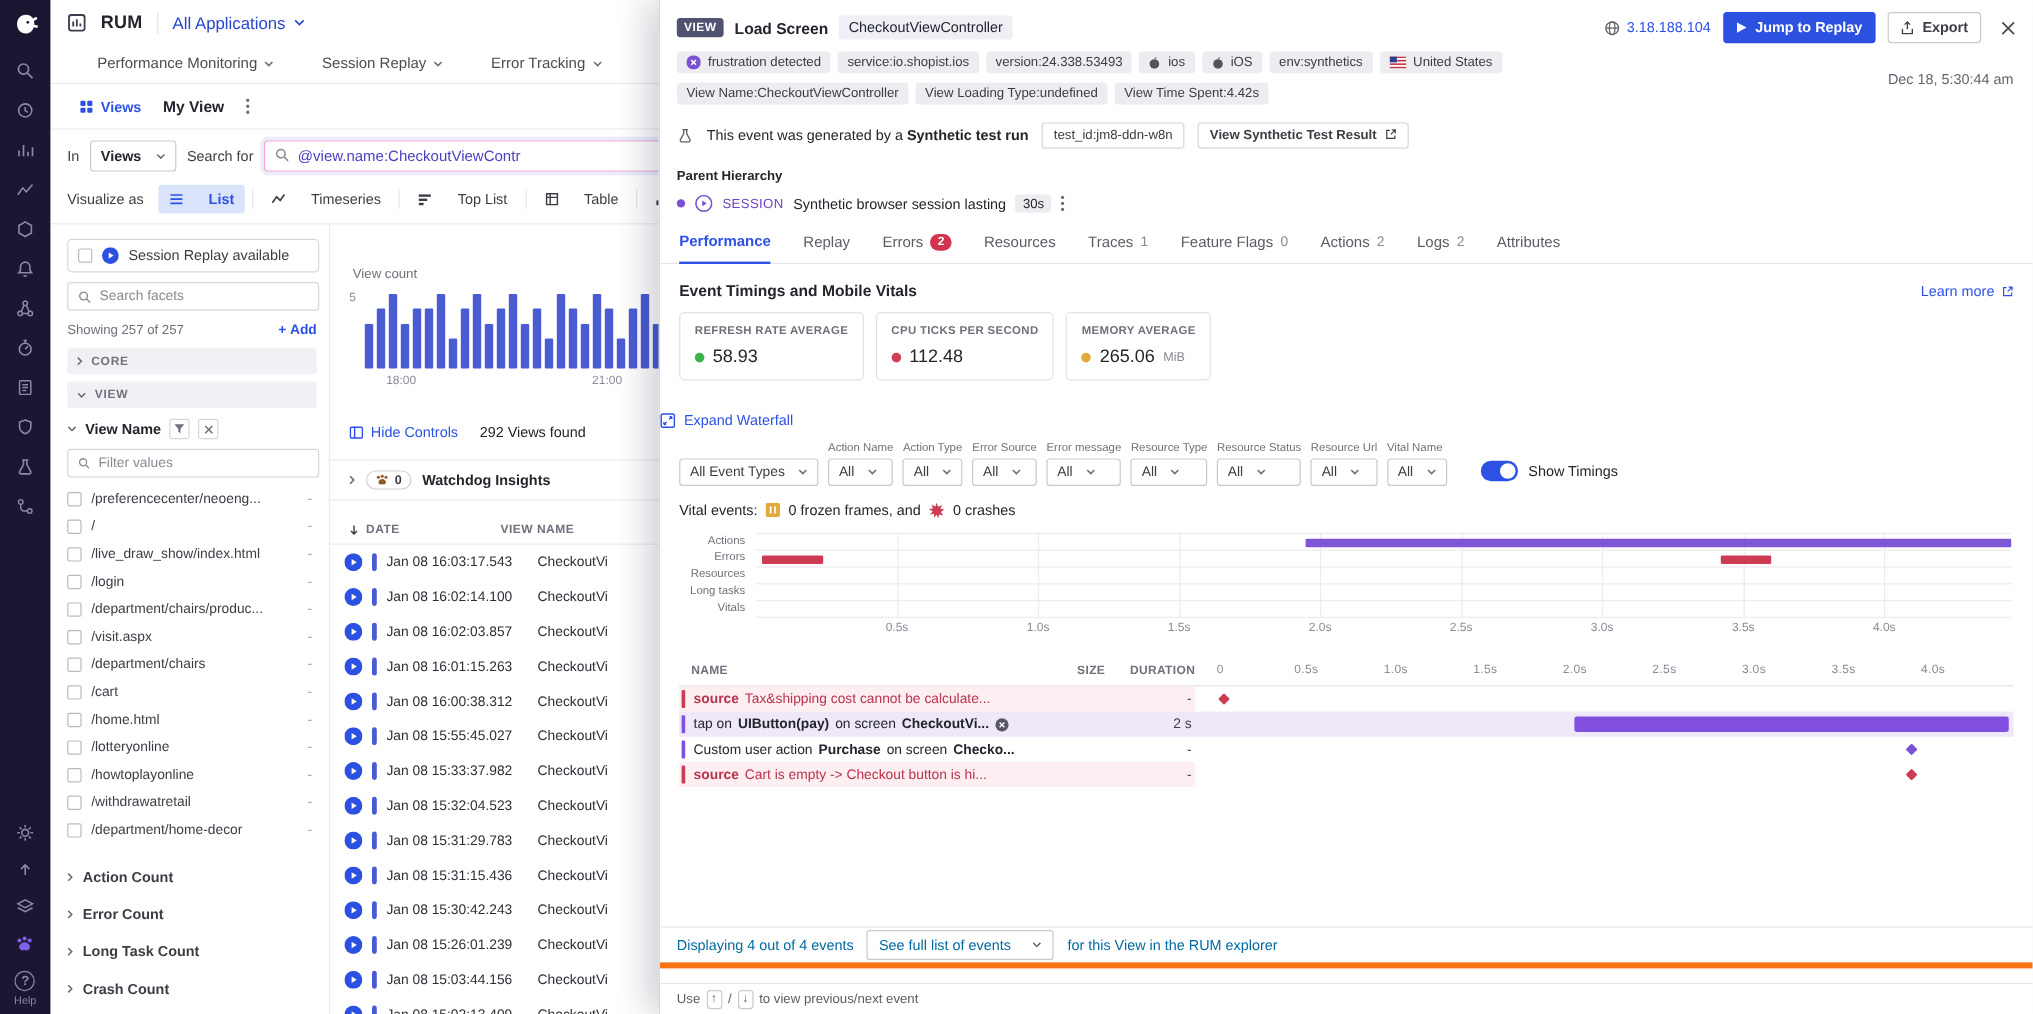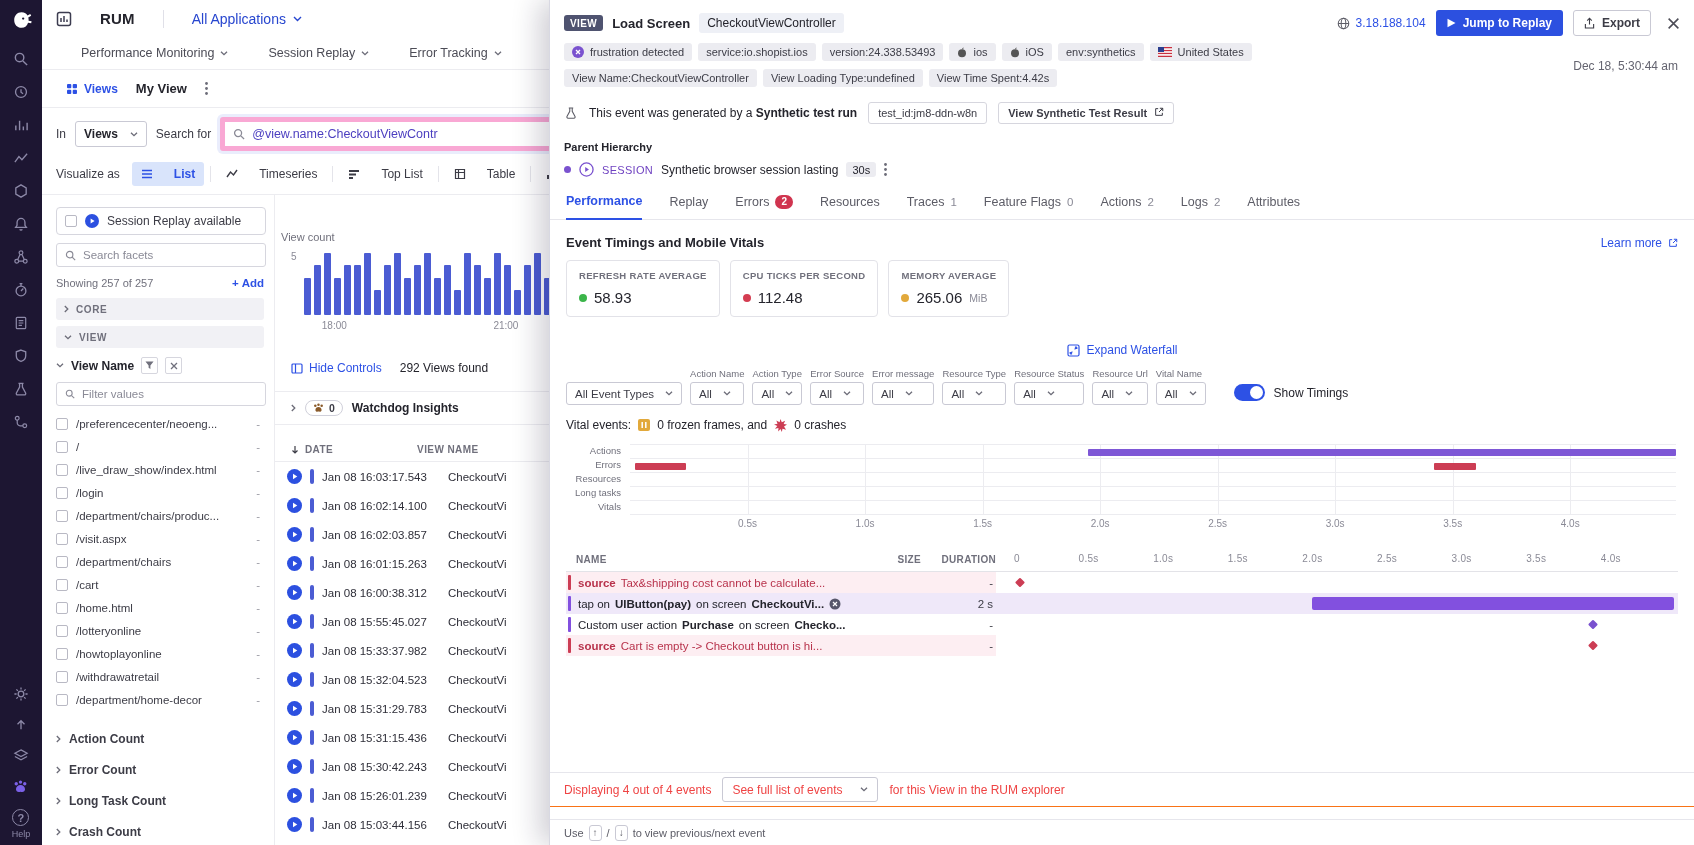--- a/index.html
+++ b/index.html
@@ -16,36 +16,36 @@
 .rail-ic{width:17px;height:17px;color:#8d89a8;display:flex;align-items:center;justify-content:center}
 .rail-ic svg{width:16px;height:16px}
 .rail-bottom{margin-top:auto;display:flex;flex-direction:column;align-items:center;gap:14px}
 .bits-ic svg{width:18px;height:18px}
 .rail-help{display:flex;flex-direction:column;align-items:center;gap:3px;color:#8d89a8;font-size:9px}
 .help-q{width:17px;height:17px;border:1.4px solid #8d89a8;border-radius:50%;display:flex;align-items:center;justify-content:center;font-size:11px;font-weight:700}
 
 
 .app{position:absolute;left:42px;top:0;width:507px;height:845px;overflow:hidden;background:#fff}
 .app-inner{width:740px;height:100%;position:relative}
-.topbar{display:flex;align-items:center;height:37px;padding:0 14px;gap:28px}
+.topbar{display:flex;align-items:center;height:37px;padding:0 14px;gap:12px}
 .prod-ic{color:#3c3c50}
 .prod-name{font-size:15px;font-weight:700;letter-spacing:.2px}
 .tb-sep{width:1px;height:18px;background:#e0e0e8}
 .app-select{display:flex;align-items:center;gap:7px;color:#2746cf;font-size:14px;font-weight:500}
 .chev{color:inherit}
 .navtabs{display:flex;gap:40px;padding-left:39px;height:33px;align-items:center;border-bottom:1px solid #ececf0;color:#4c4c56;font-size:12.5px}
 .navtab{display:flex;gap:6px;align-items:center}
 .viewsbar{display:flex;align-items:center;height:38px;padding:0 14px 0 24px;gap:18px;border-bottom:1px solid #ececf0}
 .views-btn{display:flex;align-items:center;gap:6px;color:#2d51e5;font-size:12px;font-weight:600}
 .myview{font-size:13px;font-weight:700}
 .kebab{color:#6c6c78}
 .searchrow{display:flex;align-items:center;padding:9px 14px;gap:9px}
 .in-label,.sf-label{font-size:12px;color:#3c3c46}
 .scope-select{display:flex;align-items:center;gap:12px;border:1px solid #c9c9d4;border-radius:3px;padding:5px 8px;font-size:12px;font-weight:600;color:#24242c;background:#fff}
-.search-box{flex:0 0 400px;display:flex;align-items:center;gap:7px;border:5px solid #f9a8d4;border-radius:3px;padding:5px 8px;box-shadow:0 0 0 3px rgba(45,81,229,.10);background:#fff}
+.search-box{flex:0 0 400px;display:flex;gap:7px;border:1px solid #f9a8d4;border-radius:3px;padding:5px 8px;box-shadow:0 0 0 3px rgba(45,81,229,.10);background:#fff}
 .search-box input{border:none;outline:none;font-size:12.5px;color:#4c3fc0;font-weight:500;width:100%;font-family:inherit;background:transparent}
 .vizrow{display:flex;align-items:center;gap:12px;padding:2px 14px 8px;border-bottom:1px solid #ececf0}
 .viz-label{font-size:12px;color:#3c3c46}
 .viz-opts{display:flex;align-items:center;gap:3px}
 .viz-sep{width:1px;height:16px;background:#e4e4ea;margin:0 3px}
 .viz-opt{display:flex;align-items:center;gap:21px;padding:5px 9px;font-size:12px;color:#3c3c46;border-radius:3px;white-space:nowrap}
 .viz-opt.sel{background:#d9e4fb;color:#2d51e5;font-weight:700}
 .viz-ic{display:flex}
 
 .app-body{display:flex;height:calc(845px - 183px)}
@@ -63,21 +63,21 @@
 .facet-head .mini-btn:first-of-type{margin-left:auto}
 .facet-vals{margin-top:6px}
 .facet-val{display:flex;align-items:center;gap:8px;height:23px;font-size:11.5px;color:#3c3c46;padding-right:6px}
 .fv-label{white-space:nowrap;overflow:hidden;text-overflow:ellipsis;flex:1}
 .fv-count{color:#9a9aa4}
 .cf-list{margin-top:12px}
 .facet-collapsed{display:flex;align-items:center;gap:8px;height:31px;font-size:12px;font-weight:600;color:#3c3c46}
 .chv{color:#6c6c78;display:flex}
 
 .results{flex:1;position:relative;overflow:hidden}
-.chart-title{position:absolute;left:6px;top:36px;font-size:11px;color:#70707c}
+.chart-title{position:absolute;left:19px;top:36px;font-size:11px;color:#70707c}
 .chart-wrap{position:absolute;left:16px;top:58px;width:440px;height:78px}
 .ytick{position:absolute;left:0;top:-2px;font-size:10px;color:#8a8a96}
 .bars{position:absolute;left:13px;right:0;top:0;bottom:16px;display:flex;align-items:flex-end;gap:3px}
 .bar{width:7px;background:#4b5cd3;border-radius:1px;flex:none}
 .xlab{position:absolute;bottom:0;font-size:10px;color:#8a8a96}
 .hide-row{position:absolute;left:16px;top:166px;display:flex;align-items:center;gap:18px;font-size:12px}
 .hide-link{color:#2d51e5;display:flex;gap:6px;align-items:center;font-weight:500}
 .found{color:#24242c}
 .watchdog{position:absolute;left:0;right:0;top:196px;height:34px;border-top:1px solid #ececf0;border-bottom:1px solid #ececf0;display:flex;align-items:center;gap:9px;padding:0 16px;font-size:12px;font-weight:600;color:#24242c}
 .wd-badge{display:flex;align-items:center;gap:5px;border:1px solid #d0d0da;border-radius:9px;padding:1px 7px;font-size:10.5px;font-weight:700;color:#3c3c46}
@@ -122,21 +122,21 @@
 .pbadge.plain{color:#8a8a96;font-size:11.5px}
 .sect-row{display:flex;align-items:center;padding:15px 16px 0}
 .sect-title{font-size:13px;font-weight:700}
 .learn{margin-left:auto;color:#2d51e5;font-size:12px;display:flex;gap:6px;align-items:center}
 .cards{display:flex;gap:10px;padding:10px 16px 0}
 .card{border:1px solid #e2e2e8;border-radius:4px;padding:9px 12px 10px;min-width:118px}
 .card-label{font-size:9.5px;font-weight:700;color:#70707c;letter-spacing:.3px;margin-bottom:8px;white-space:nowrap}
 .card-val{display:flex;align-items:center;gap:7px;font-size:15px}
 .vdot{width:8px;height:8px;border-radius:50%;flex:none}
 .unit{font-size:10.5px;color:#8a8a96}
-.expand-row{display:flex;justify-content:center;margin-top:26px}
+.expand-row{display:flex;margin-top:26px}
 .expand-link{color:#2d51e5;font-size:12px;display:flex;align-items:center;gap:7px;font-weight:500}
 .filters{display:flex;align-items:flex-end;padding:11px 16px 0}
 .filters-list{display:flex;align-items:flex-end;gap:8px}
 .filt-label{font-size:9.5px;color:#70707c;margin-bottom:3px;white-space:nowrap}
 .filt-sel{display:flex;align-items:center;gap:11px;border:1px solid #c9c9d4;border-radius:3px;padding:4.5px 8px;font-size:11.5px;color:#3c3c46;white-space:nowrap;background:#fff}
 .show-timings{display:flex;align-items:center;gap:9px;margin-left:28px;padding-bottom:4px;font-size:12px}
 .toggle{width:31px;height:17px;border-radius:9px;background:#2d51e5;position:relative;flex:none}
 .toggle::after{content:"";position:absolute;right:2px;top:2px;width:13px;height:13px;border-radius:50%;background:#fff}
 .vital-ev{display:flex;align-items:center;gap:7px;padding:13px 16px 0;font-size:12px}
 .wf{position:relative;margin:10px 16px 0;height:92px}
@@ -168,21 +168,21 @@
 .ev-name strong{font-weight:700}
 .ev-row.err .ev-name{color:#b8334c}
 .ev-size{width:55px;text-align:right;color:#3c3c46}
 .ev-dur{width:75px;text-align:right;color:#3c3c46}
 .ev-tl{flex:1;margin-left:18px;position:relative}
 .ev-bar{position:absolute;top:4px;height:13px;background:#8250df;border-radius:2px}
 .diamond{position:absolute;top:7px;width:7px;height:7px;transform:translateX(-50%) rotate(45deg);border-radius:1px}
 .diamond.error{background:#cc3d54}
 .diamond.custom{background:#7a52cf}
 .frus{display:flex;flex:none}
-.p-footer{position:absolute;left:0;right:0;top:772px;height:35px;border-top:1px solid #e6e6ec;border-bottom:1px solid #f97316;display:flex;align-items:center;gap:11px;padding:0 14px;font-size:12px;color:#ef4444}
+.p-footer{position:absolute;left:0;right:0;top:772px;height:35px;border-top:1px solid #e6e6ec;border-bottom:5px solid #f97316;display:flex;align-items:center;gap:11px;padding:0 14px;font-size:12px;color:#0369a1}
 .see-btn{border:1px solid #c9c9d4;border-radius:3px;padding:4.5px 9px;display:flex;gap:18px;align-items:center;font-size:12px;background:#fff}
 .p-hint{position:absolute;left:0;right:0;bottom:0;height:26px;border-top:1px solid #e6e6ec;display:flex;align-items:center;gap:5px;padding:0 14px;font-size:11px;color:#5c5c66;background:#fff}
 .key{border:1px solid #c9c9d4;border-radius:3px;padding:0 3px;font-size:10px;line-height:14px}
 </style>
 </head>
 <body>
 
 <div class="screen" data-interactable="false">
 
   <aside class="rail" data-interactable="false">

